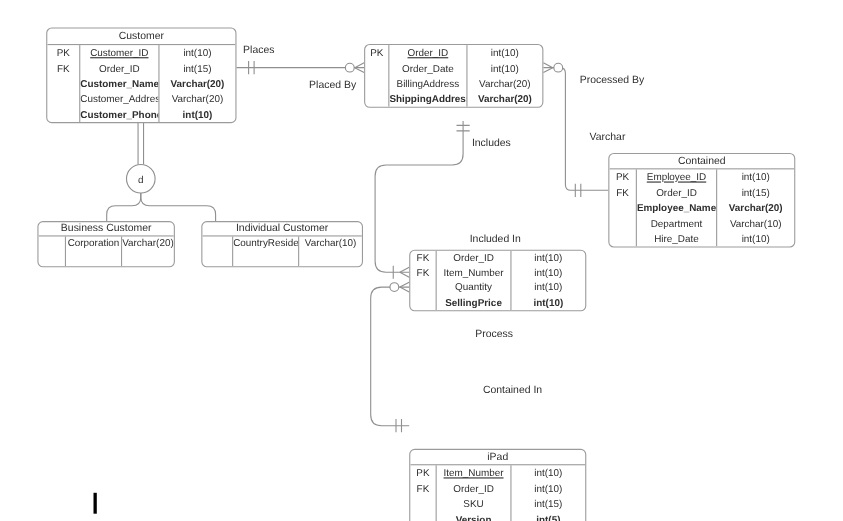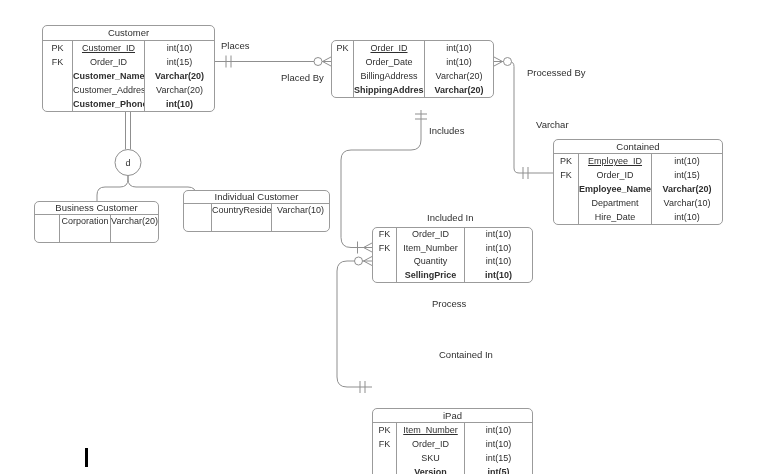--- a/index.html
+++ b/index.html
@@ -156,21 +156,21 @@
           <div class="col col-name bordered" style="width: 51px; flex: 0 0 auto;">
             <div class="cell" style="height: 13.5px; line-height: 13.5px;">Corporation</div>
             <div class="cell" style="height: 13.5px; line-height: 13.5px;"></div>
           </div>
           <div class="col col-type bordered" style="flex: 1 1 0%;">
             <div class="cell" style="height: 13.5px; line-height: 13.5px;">Varchar(20)</div>
             <div class="cell" style="height: 13.5px; line-height: 13.5px;"></div>
           </div>
         </div>
       </div>
-      <div class="entity" style="left: 183px; top: 190px; width: 147px;">
+      <div class="entity" style="left: 183px; top: 201px; width: 147px;">
         <div class="entity-title" style="height: 13px; line-height: 12px;">Individual Customer</div>
         <div class="entity-body">
           <div class="col col-key" style="width: 27px; flex: 0 0 auto;">
             <div class="cell" style="height: 13.5px; line-height: 13.5px;"></div>
             <div class="cell" style="height: 13.5px; line-height: 13.5px;"></div>
           </div>
           <div class="col col-name bordered" style="width: 60px; flex: 0 0 auto;">
             <div class="cell" style="height: 13.5px; line-height: 13.5px;">CountryResidence</div>
             <div class="cell" style="height: 13.5px; line-height: 13.5px;"></div>
           </div>

